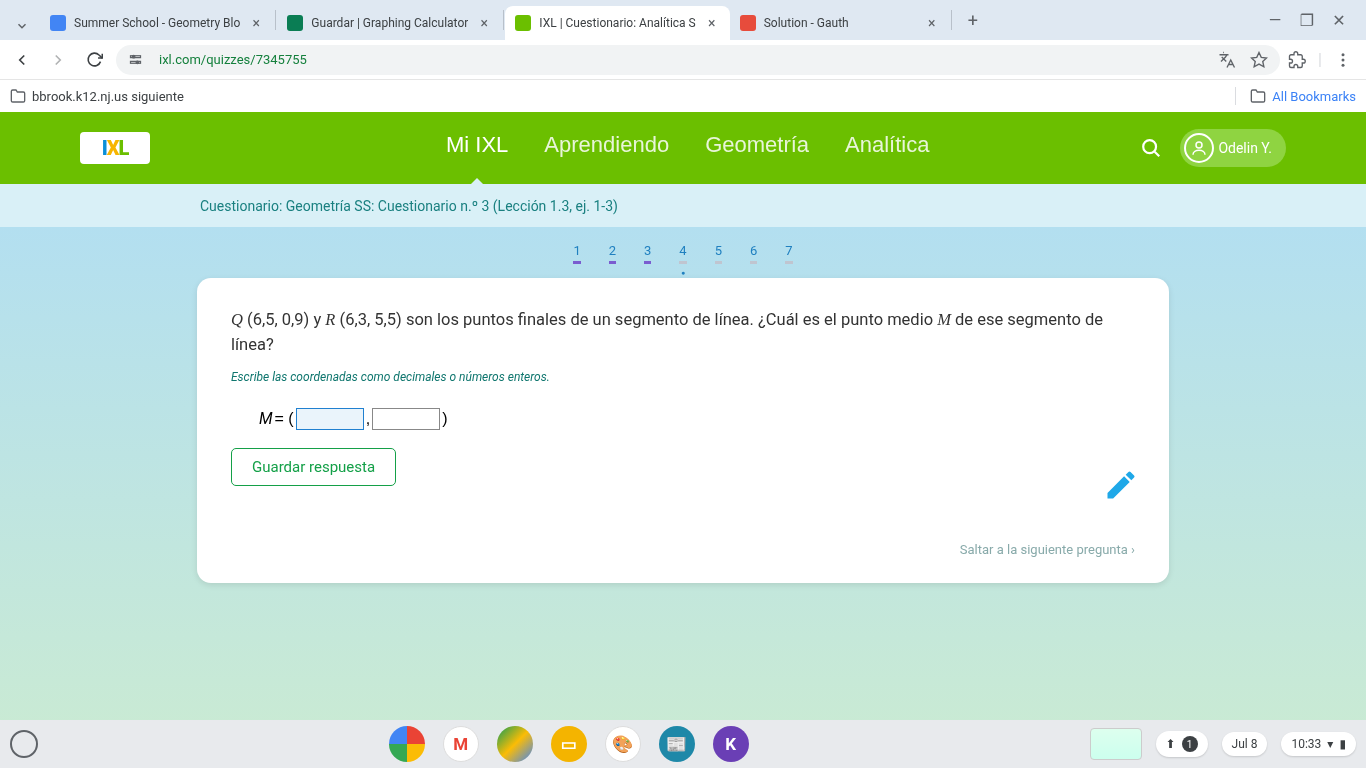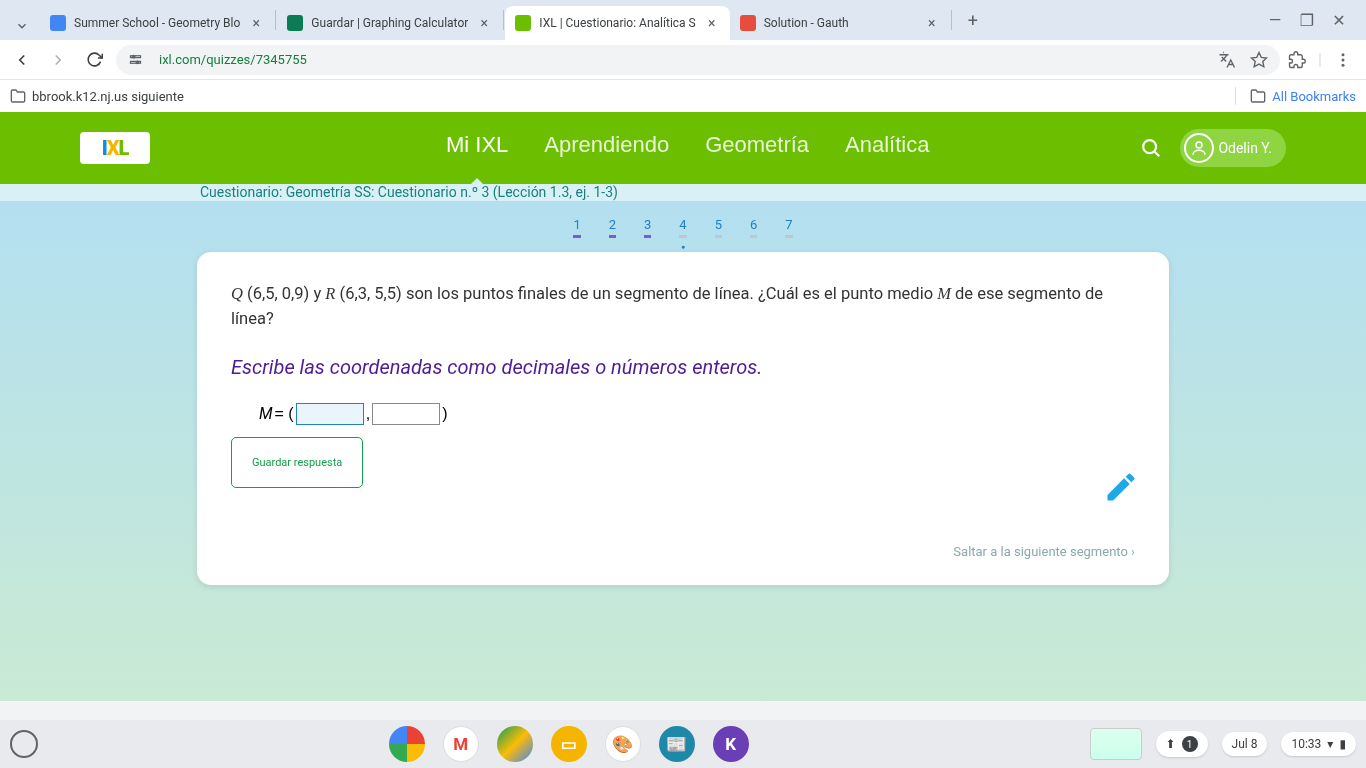--- a/index.html
+++ b/index.html
@@ -26,37 +26,37 @@
 .ixl-nav{height:72px;background:#6bbf00;display:flex;align-items:center;padding:0 80px;gap:36px;color:#fff}
 .ixl-logo{width:70px;height:32px;background:#fff;border-radius:4px;display:flex;align-items:center;justify-content:center;font-weight:900;font-size:20px;letter-spacing:-1px}
 .ixl-logo .i{color:#0a8fd8}.ixl-logo .x{color:#f7b500}.ixl-logo .l{color:#6bbf00}
 .nav-items{display:flex;gap:36px;margin-left:260px}
 .nav-item{font-size:22px;font-family:Liberation Sans, sans-serif;color:#e8f5d8;cursor:pointer;position:relative;padding-bottom:6px}
 .nav-item.active{color:#fff}
 .nav-item.active::after{content:"";position:absolute;bottom:-22px;left:50%;transform:translateX(-50%);border:8px solid transparent;border-bottom-color:#d9f0f7}
 .nav-right{margin-left:auto;display:flex;align-items:center;gap:18px}
 .user-pill{background:#8fd441;border-radius:20px;height:38px;display:flex;align-items:center;gap:4px;padding:0 14px 0 4px;color:#fff;font-size:14px}
 .user-avatar{width:30px;height:30px;border-radius:50%;border:2px solid #fff;display:flex;align-items:center;justify-content:center}
-.quiz-bar{background:#d9f0f7;height:17px;display:flex;padding:0 200px;font-size:14px;color:#1a8080}
+.quiz-bar{background:#d9f0f7;height:43px;display:flex;align-items:center;padding:0 200px;font-size:14px;color:#1a8080}
 .submit-btn{margin-left:auto;background:#0a8040;color:#fff;padding:7px 24px;border-radius:5px;font-size:15px}
 .content-area{background:linear-gradient(180deg,#b3dff0 0%,#c9ead4 100%);min-height:500px;padding-top:10px}
 .q-nums{display:flex;justify-content:center;gap:28px;padding:6px 0 14px}
 .q-num{font-size:13px;color:#2080c0;position:relative;padding-bottom:6px;cursor:pointer}
 .q-num::after{content:"";position:absolute;bottom:0;left:0;right:0;height:3px;background:#c0c5d0}
 .q-num.done::after{background:#7a5dd0}
 .q-num.current::before{content:"●";position:absolute;color:#2080c0;font-size:7px;left:50%;transform:translateX(-50%);top:26px}
 .card{background:#fff;border-radius:14px;width:972px;margin:0 auto;padding:30px 34px 26px;box-shadow:0 2px 6px rgba(0,0,0,0.1);position:relative;min-height:300px}
 .q-text{font-size:16.5px;color:#333;line-height:1.5}
 .q-text i{font-style:italic;font-family:Georgia,serif}
-.hint{font-style:italic;color:#4c1d95;font-size:20px;margin-top:23px}
+.hint{font-style:italic;color:#0f766e;font-size:12px;margin-top:12px}
 .answer-row{margin-top:24px;margin-left:28px;font-size:16px;font-family:Georgia,serif;font-style:italic;display:flex;align-items:center;gap:2px}
 .answer-row .up{font-style:normal;font-family:sans-serif}
 .ans-input{width:68px;height:22px;border:1px solid #888;font-size:13px;padding:0 3px}
 .ans-input.focus{border:1.5px solid #2080d0;background:#eaf4fb}
-.save-btn{margin-top:12px;border:1.5px solid #14a048;color:#14a048;background:#fff;padding:18px 20px;border-radius:5px;font-size:11px;cursor:pointer}
+.save-btn{margin-top:18px;border:1.5px solid #14a048;color:#14a048;background:#fff;padding:9px 20px;border-radius:5px;font-size:15px;cursor:pointer}
 .pencil{position:absolute;right:30px;bottom:72px;color:#1fa8e8;font-size:34px;transform:rotate(0deg)}
 .skip{text-align:right;color:#8aa;font-size:13px;margin-top:56px}
 .taskbar{position:fixed;bottom:0;left:0;right:0;height:48px;background:#e8eaed;display:flex;align-items:center;padding:0 10px}
 .tb-launcher{width:28px;height:28px;border:2px solid #5f6368;border-radius:50%;margin-right:10px}
 .tb-apps{display:flex;gap:18px;margin:0 auto}
 .tb-app{width:36px;height:36px;border-radius:50%;display:flex;align-items:center;justify-content:center;font-weight:bold;font-size:17px;color:#fff}
 .tb-right{display:flex;align-items:center;gap:14px;font-size:12px;color:#3c4043}
 .tb-pill{background:#fff;border-radius:16px;padding:5px 10px;display:flex;align-items:center;gap:6px;box-shadow:0 1px 2px rgba(0,0,0,0.15)}
 .tb-thumb{width:52px;height:32px;background:linear-gradient(#dfe,#cfe);border-radius:4px;border:1px solid #ccc}
 </style>
@@ -217,21 +217,21 @@
       <span class="up">, </span>
       <input class="ans-input" style="">
       <span class="up">)</span>
     </div>
     <button class="save-btn">Guardar respuesta</button>
     <div class="pencil">
       <svg width="36" height="36" viewBox="0 0 24 24" fill="#1fa8e8">
           <path d="M3 17.25V21h3.75L17.81 9.94l-3.75-3.75L3 17.25zM20.71 7.04a1 1 0 0 0 0-1.41l-2.34-2.34a1 1 0 0 0-1.41 0l-1.83 1.83 3.75 3.75 1.83-1.83z"></path>
         </svg>
     </div>
-    <div class="skip">Saltar a la siguiente segmento  ›</div>
+    <div class="skip">Saltar a la siguiente pregunta  ›</div>
   </div>
 </div>
 
 <div class="taskbar">
   <div class="tb-launcher"></div>
   <div class="tb-apps">
     <div class="tb-app" style="background:conic-gradient(#ea4335 0 90deg,#fbbc05 90deg 180deg,#34a853 180deg 270deg,#4285f4 270deg)"></div>
     <div class="tb-app" style="background:#fff;color:#ea4335;border:1px solid #ddd">M</div>
     <div class="tb-app" style="background:linear-gradient(135deg,#0f9d58,#fbbc05,#4285f4)"></div>
     <div class="tb-app" style="background:#f4b400">▭</div>

